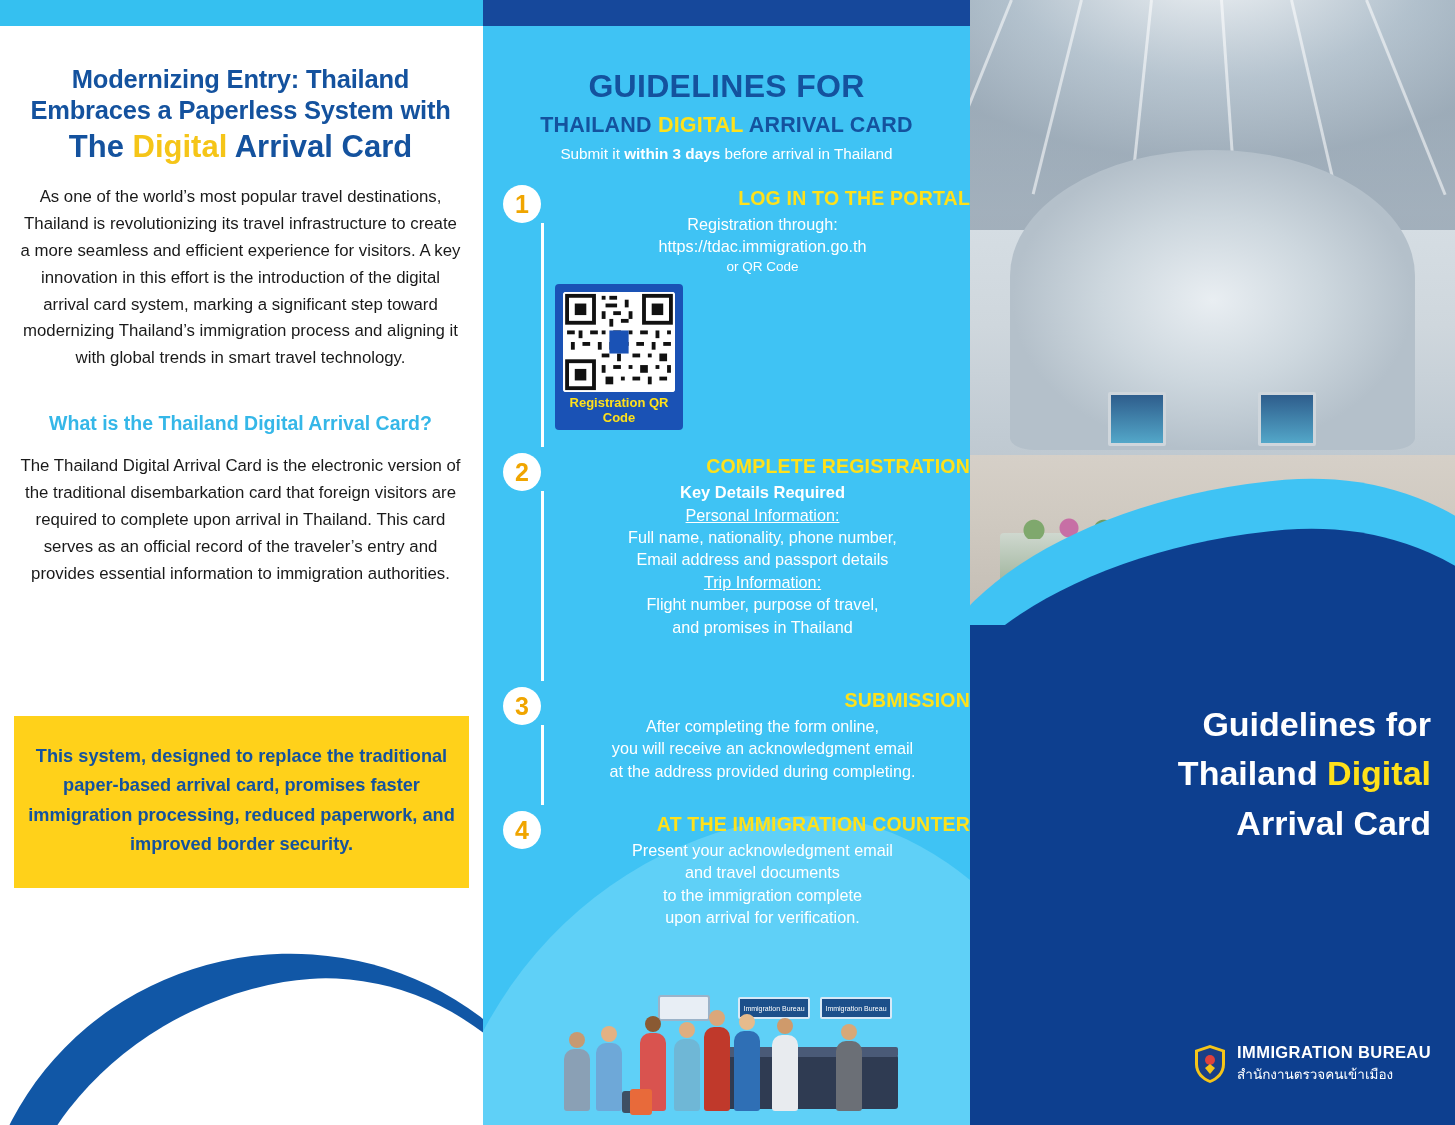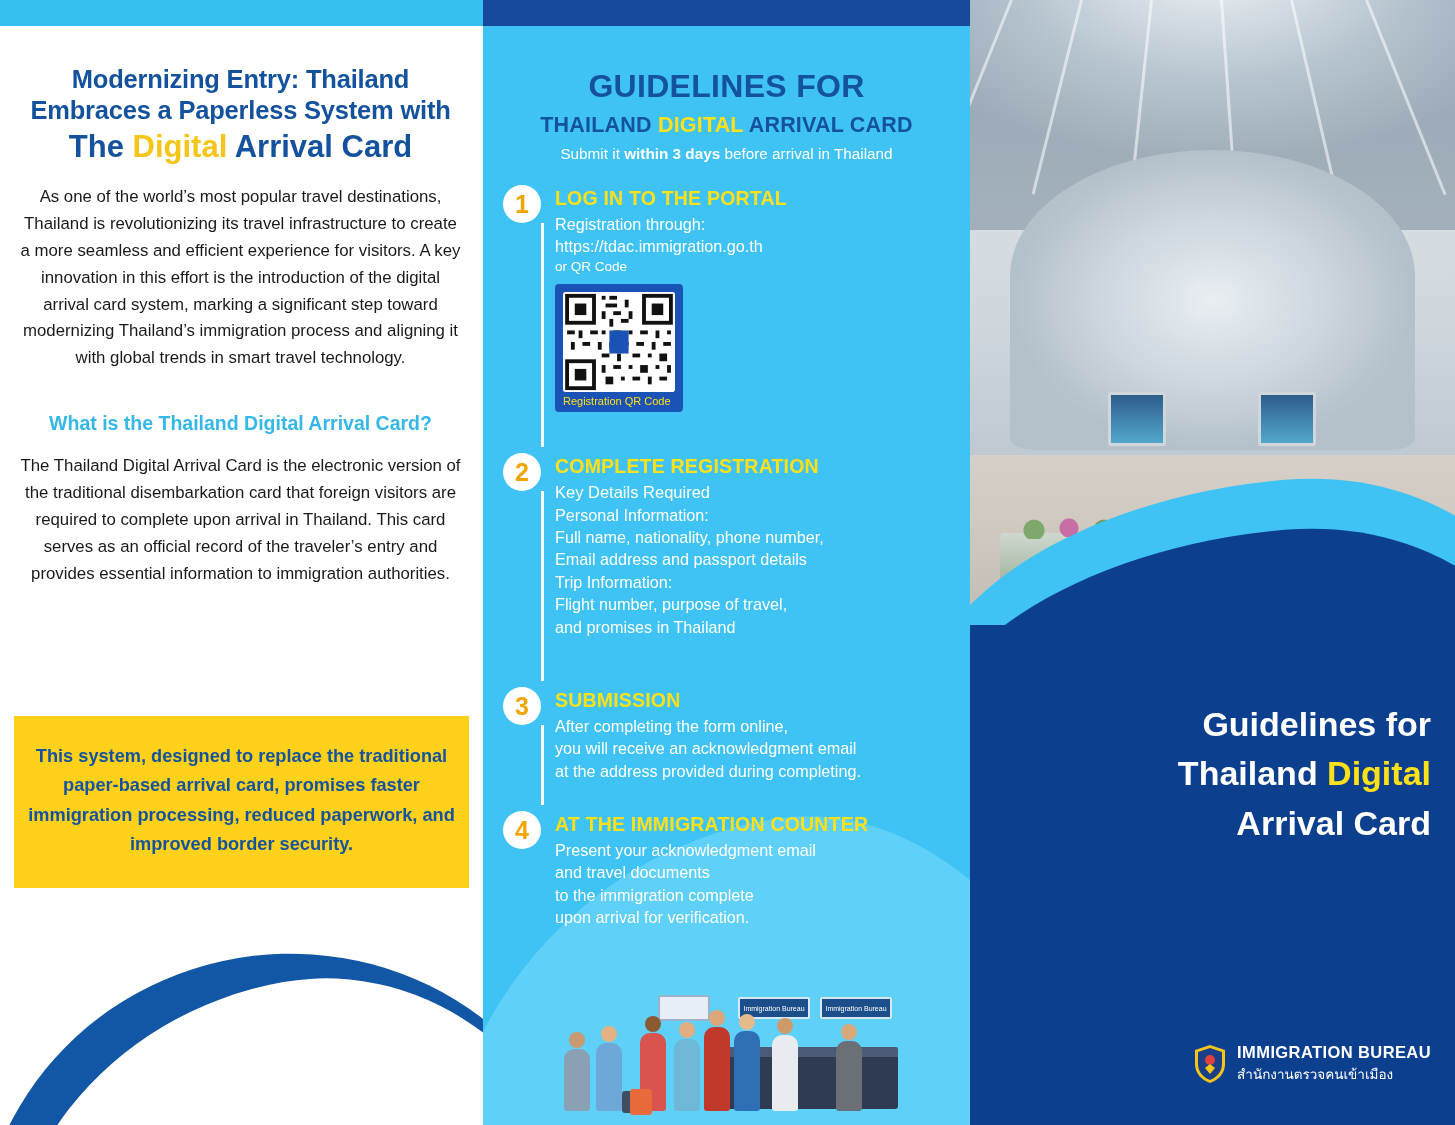--- a/index.html
+++ b/index.html
@@ -176,50 +176,52 @@
     background: #ffffff;
     z-index: 1;
   }
   .step-body { flex: 1 1 auto; padding-top: 2px; }
   .step-title {
     color: #ffe11a;
     font-weight: bold;
     font-size: 19.5px;
     letter-spacing: 0.2px;
     margin-bottom: 3px;
+    text-align: right;
   }
   .step-text {
     color: #ffffff;
     font-size: 16.2px;
     line-height: 1.38;
+    text-align: center;
   }
   .step-text .sm { font-size: 13.5px; }
-  .step-text .u { }
-  .step-text .hl { color: #ffffff; font-weight: normal; font-size: 16.5px; }
+  .step-text .u { text-decoration: underline; }
+  .step-text .hl { color: #ffffff; font-weight: bold; font-size: 16.5px; }
 
   
   .qr-wrap {
     margin-top: 8px;
     width: 128px;
     background: #1a52b5;
     border-radius: 4px;
     padding: 8px 8px 4px;
   }
   .qr-box {
     width: 112px; height: 100px;
     background: #ffffff;
     border-radius: 3px;
     position: relative;
     overflow: hidden;
   }
   .qr-caption {
     color: #ffe11a;
-    font-size: 11px;
-    font-weight: normal;
-    text-align: left;
+    font-size: 13px;
+    font-weight: bold;
+    text-align: center;
     padding: 3px 0 1px;
   }
 
   
   .illus {
     position: absolute;
     left: 75px; bottom: 8px;
     width: 350px; height: 140px;
   }
   .counter {

